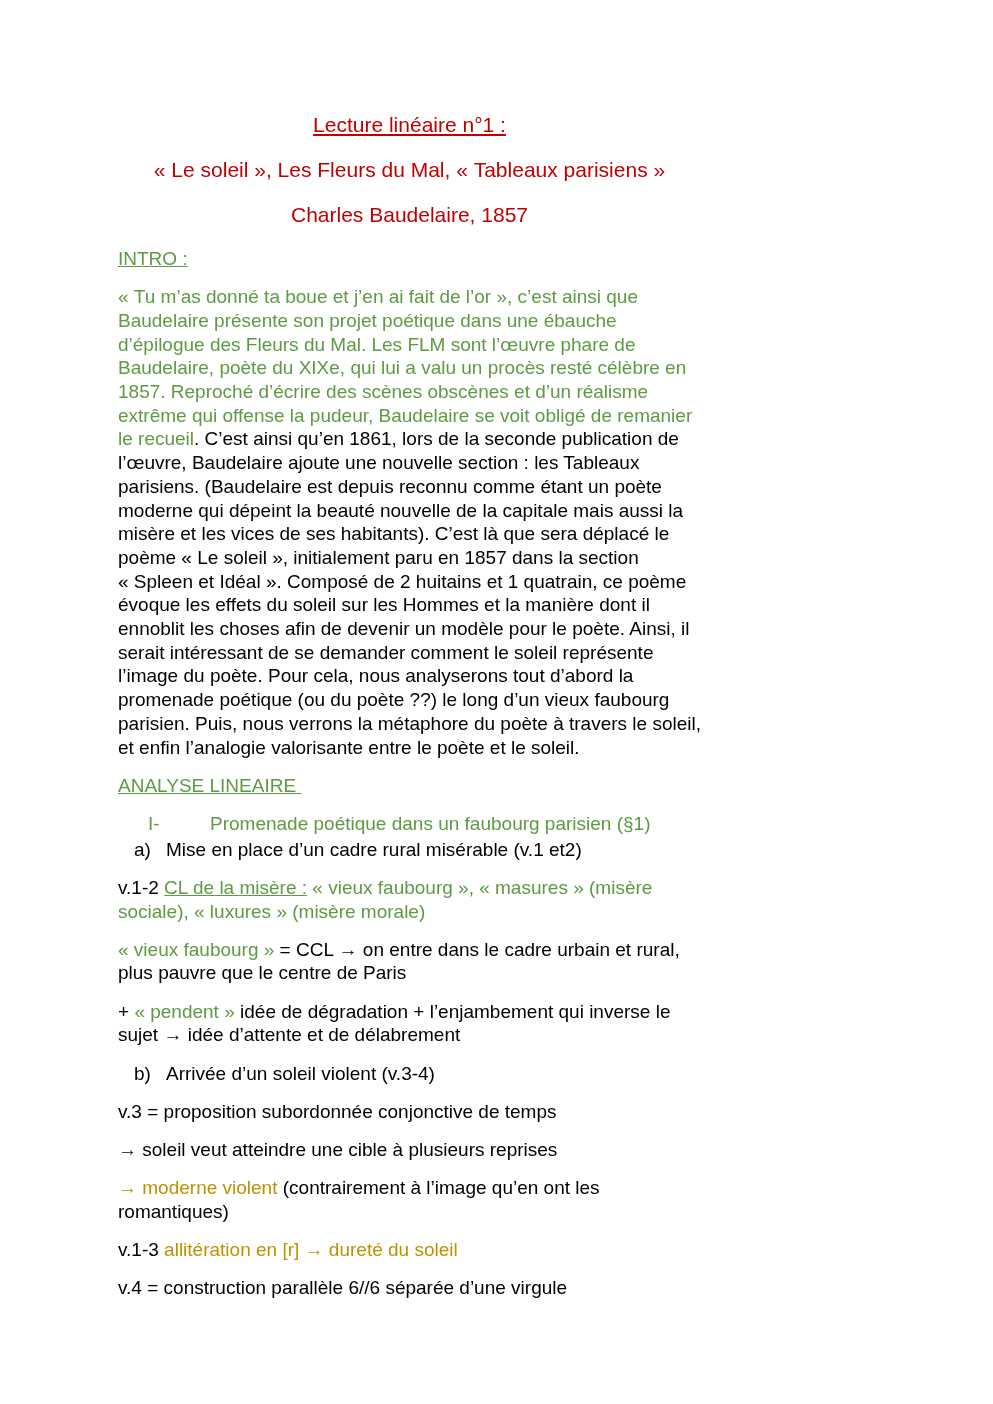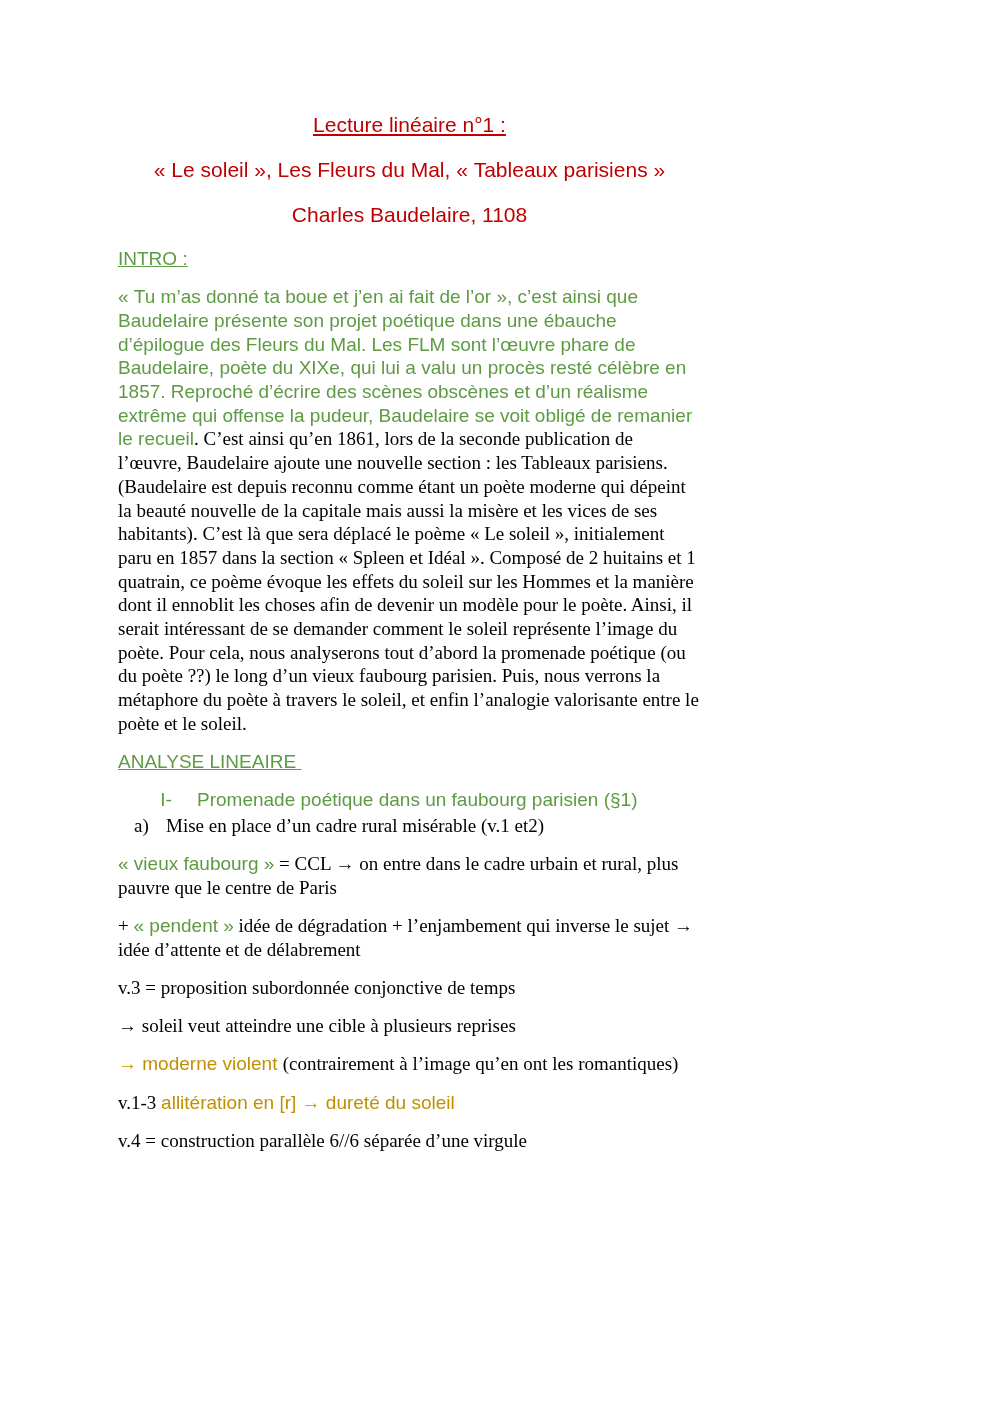--- a/index.html
+++ b/index.html
@@ -32,46 +32,48 @@
     text-align:center;
     color:var(--c-red);
     font-size:21px;
     line-height:25px;
     margin:0 0 20px 0;
     font-weight:400;
   }
   .title-line.u{text-decoration:underline;}
   .para{margin:0 0 14.5px 0;}
   .run{white-space:pre-wrap;}
-  .c-black{color:var(--c-black);font-family:Liberation Serif, serif;}
-  .c-green{color:var(--c-green);text-align:center;}
+  .c-black{color:var(--c-black);}
+  .c-green{color:var(--c-green);}
   .c-gold{color:var(--c-gold);}
   .u{text-decoration:underline;}
   .marker{display:inline-block;}
-  [data-name="section-i-heading"]{margin-left:17px;margin-bottom:2px;}
+  [data-name="section-i-heading"]{margin-left:30px;margin-bottom:2px;}
   [data-name="section-i-heading"] .marker{width:62px;}
   [data-name="item-a"],[data-name="item-b"]{margin-left:16px;}
   [data-name="item-a"] .marker,[data-name="item-b"] .marker{width:32px;}
 </style>
 </head>
 <body>
 
 <div class="doc" data-name="document-page">
   <div class="title-block" data-name="title-block">
     <p class="title-line u" data-name="document-title">Lecture linéaire n°1 :</p>
     <p class="title-line" data-name="document-subtitle">«&nbsp;Le soleil&nbsp;», Les Fleurs du Mal, «&nbsp;Tableaux parisiens&nbsp;»</p>
-    <p class="title-line" data-name="document-author-line">Charles Baudelaire, 1108</p>
+    <p class="title-line" data-name="document-author-line">Charles Baudelaire, 1857</p>
   </div>
   <div data-name="document-body">
       <p class="para" data-name="intro-heading"><span class="run c-green u" data-name="text-run">INTRO :</span></p>
       <p class="para" data-name="intro-paragraph"><span class="run c-green" data-name="text-run">«&nbsp;Tu m’as donné ta boue et j’en ai fait de l’or&nbsp;», c’est ainsi que Baudelaire présente son projet poétique dans une ébauche d’épilogue des Fleurs du Mal. Les FLM sont l’œuvre phare de Baudelaire, poète du XIXe, qui lui a valu un procès resté célèbre en 1857. Reproché d’écrire des scènes obscènes et d’un réalisme extrême qui offense la pudeur, Baudelaire se voit obligé de remanier le recueil</span><span class="run c-black" data-name="text-run">. C’est ainsi qu’en 1861, lors de la seconde publication de l’œuvre, Baudelaire ajoute une nouvelle section : les Tableaux parisiens. (Baudelaire est depuis reconnu comme étant un poète moderne qui dépeint la beauté nouvelle de la capitale mais aussi la misère et les vices de ses habitants). C’est là que sera déplacé le poème «&nbsp;Le soleil&nbsp;», initialement paru en 1857 dans la section «&nbsp;Spleen et Idéal&nbsp;». Composé de 2 huitains et 1 quatrain, ce poème évoque les effets du soleil sur les Hommes et la manière dont il ennoblit les choses afin de devenir un modèle pour le poète. Ainsi, il serait intéressant de se demander comment le soleil représente l’image du poète. Pour cela, nous analyserons tout d’abord la promenade poétique (ou du poète ??) le long d’un vieux faubourg parisien. Puis, nous verrons la métaphore du poète à travers le soleil, et enfin l’analogie valorisante entre le poète et le soleil.</span></p>
       <p class="para" data-name="analyse-heading"><span class="run c-green u" data-name="text-run">ANALYSE LINEAIRE </span></p>
       <p class="para" data-name="section-i-heading"><span class="run c-green marker" data-name="list-marker">I-</span><span class="run c-green" data-name="text-run">Promenade poétique dans un faubourg parisien (§1)</span></p>
       <p class="para" data-name="item-a"><span class="run c-black marker" data-name="list-marker">a)</span><span class="run c-black" data-name="text-run">Mise en place d’un cadre rural misérable (v.1 et2)</span></p>
+      <p class="para" data-name="note-v1-2"><span class="run c-black" data-name="text-run">v.1-2 </span><span class="run c-green u" data-name="text-run">CL de la misère :</span><span class="run c-green" data-name="text-run"> «&nbsp;vieux faubourg&nbsp;», «&nbsp;masures&nbsp;» (misère sociale), «&nbsp;luxures&nbsp;» (misère morale)</span></p>
       <p class="para" data-name="note-vieux-faubourg"><span class="run c-green" data-name="text-run">«&nbsp;vieux faubourg&nbsp;»</span><span class="run c-black" data-name="text-run"> = CCL → on entre dans le cadre urbain et rural, plus pauvre que le centre de Paris</span></p>
       <p class="para" data-name="note-pendent"><span class="run c-black" data-name="text-run">+ </span><span class="run c-green" data-name="text-run">«&nbsp;pendent&nbsp;»</span><span class="run c-black" data-name="text-run"> idée de dégradation + l’enjambement qui inverse le sujet → idée d’attente et de délabrement</span></p>
+      <p class="para" data-name="item-b"><span class="run c-black marker" data-name="list-marker">b)</span><span class="run c-black" data-name="text-run">Arrivée d’un soleil violent (v.3-4)</span></p>
       <p class="para" data-name="note-v3"><span class="run c-black" data-name="text-run">v.3 = proposition subordonnée conjonctive de temps</span></p>
       <p class="para" data-name="note-soleil-cible"><span class="run c-black" data-name="text-run">→ soleil veut atteindre une cible à plusieurs reprises</span></p>
       <p class="para" data-name="note-soleil-violent"><span class="run c-gold" data-name="text-run">→ moderne violent </span><span class="run c-black" data-name="text-run">(contrairement à l’image qu’en ont les romantiques)</span></p>
       <p class="para" data-name="note-v1-3"><span class="run c-black" data-name="text-run">v.1-3 </span><span class="run c-gold" data-name="text-run">allitération en [r] → dureté du soleil</span></p>
       <p class="para" data-name="note-v4"><span class="run c-black" data-name="text-run">v.4 = construction parallèle 6//6 séparée d’une virgule</span></p>
     </div>
 </div>
 
 </body></html>

